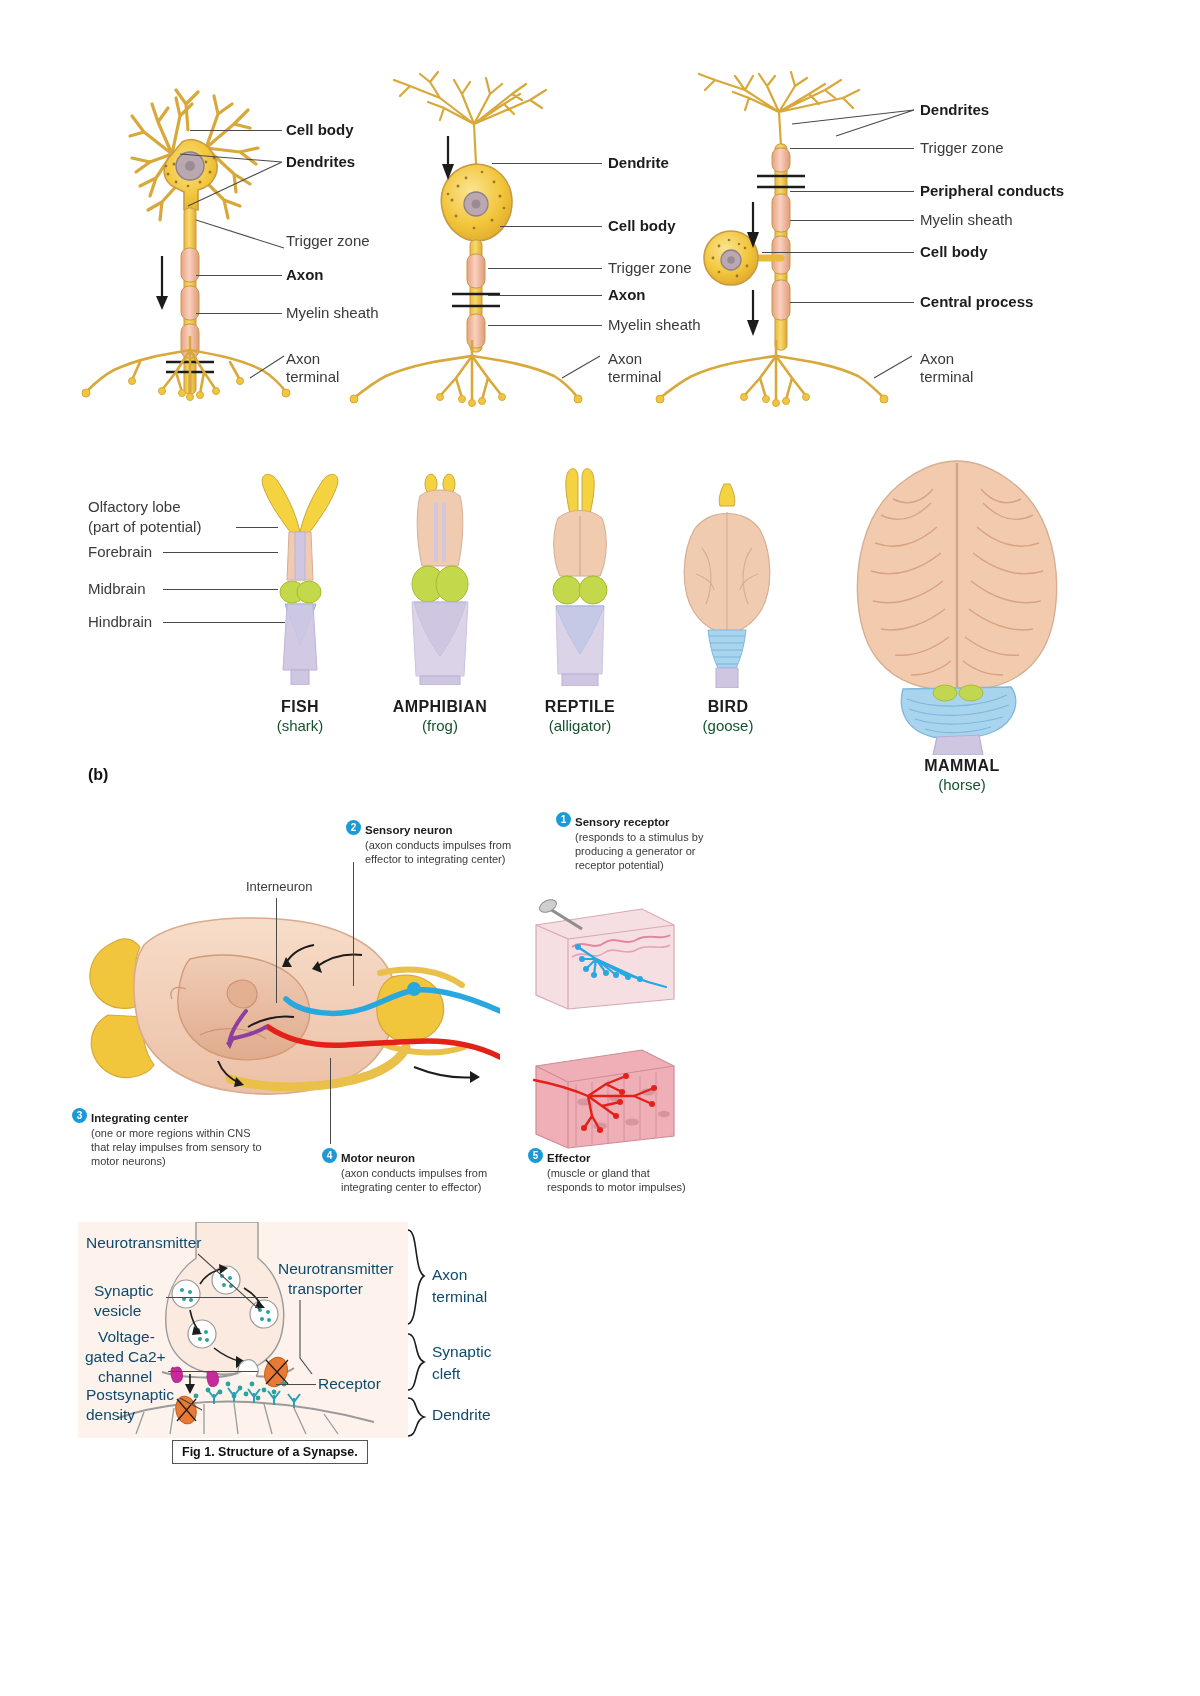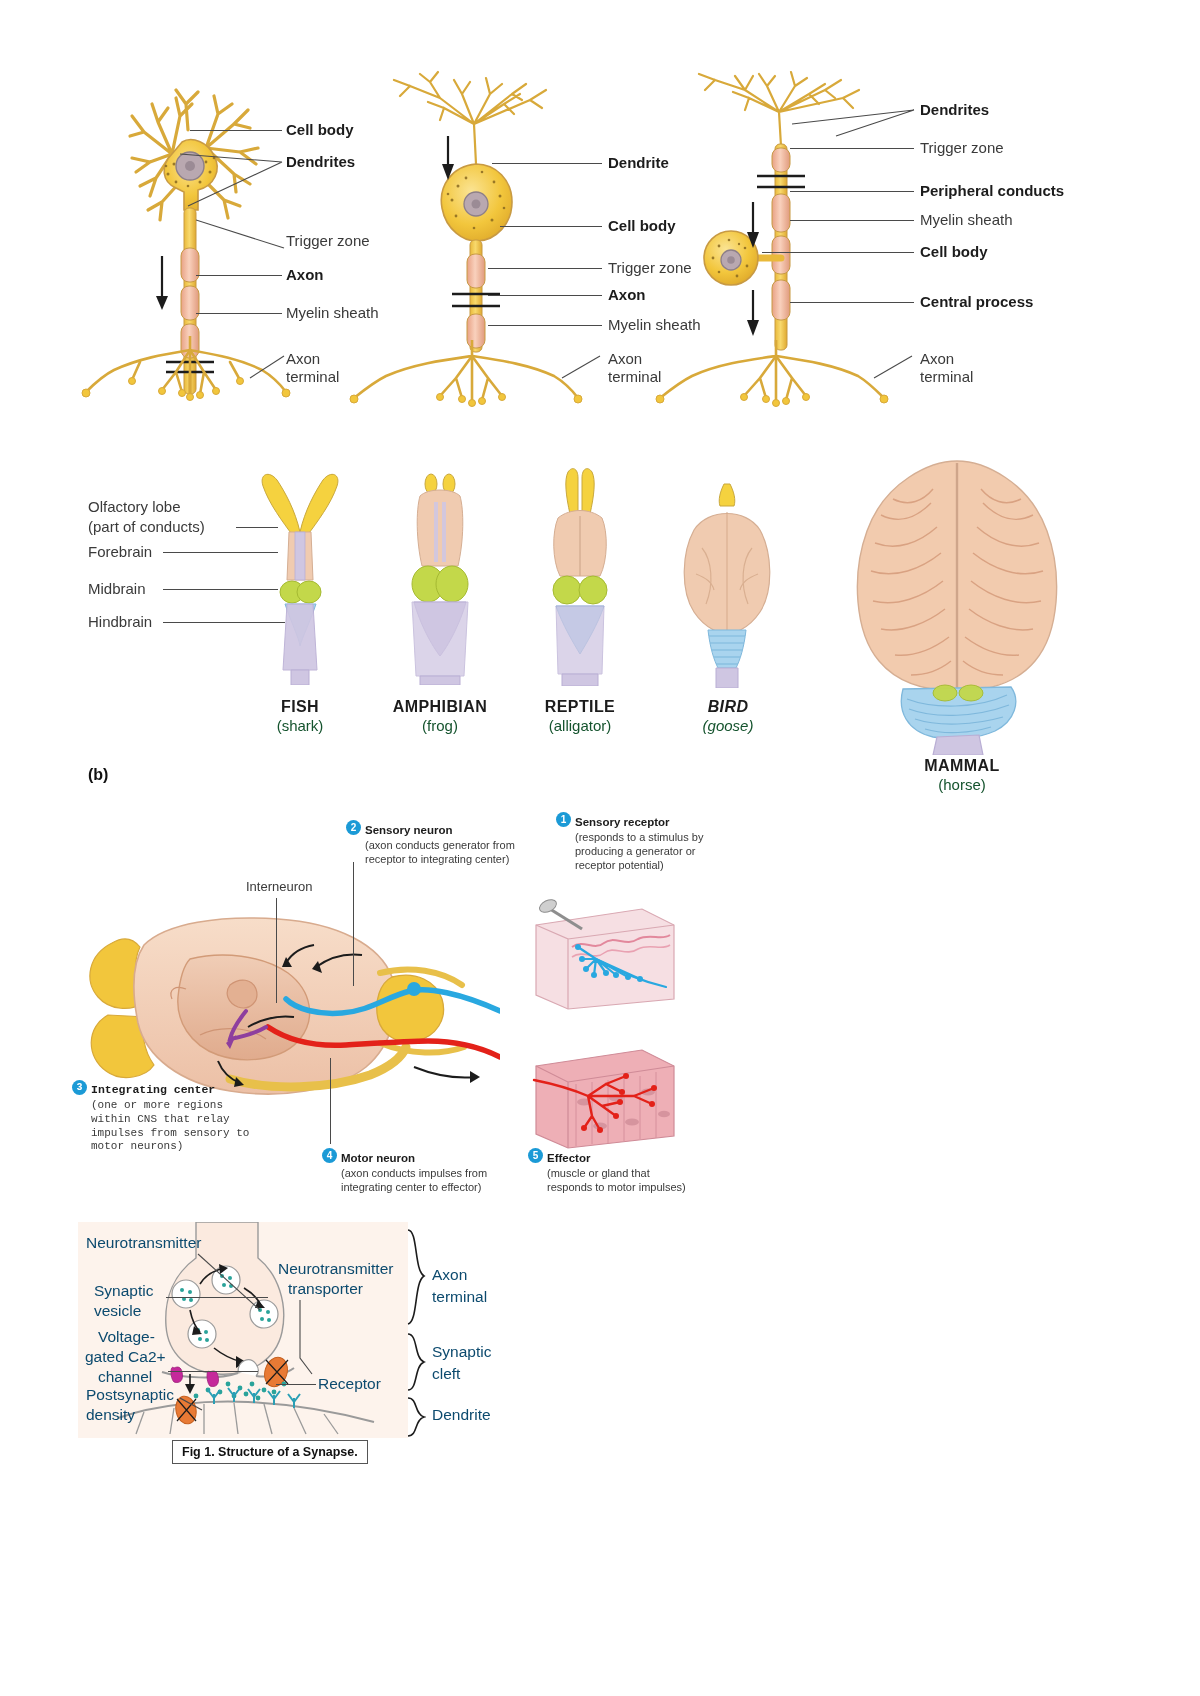--- a/index.html
+++ b/index.html
@@ -378,21 +378,21 @@
   <div class="leader abs" style="left:790px; top:302px; width:124px;"></div>
   <div class="abs lbl b" style="left:920px; top:293px;">Central process</div>
 
   <svg class="abs" style="left:872px; top:352px;" width="44" height="30">
     <path d="M2,26 L40,4" stroke="#4a4a4a" stroke-width="1.1" fill="none"></path>
   </svg>
   <div class="abs lbl" style="left:920px; top:350px;">Axon</div>
   <div class="abs lbl" style="left:920px; top:368px;">terminal</div>
 
   <div class="abs lbl" style="left:88px; top:498px;">Olfactory lobe</div>
-  <div class="abs lbl" style="left:88px; top:518px;">(part of conducts)</div>
+  <div class="abs lbl" style="left:88px; top:518px;">(part of potential)</div>
   <div class="leader abs" style="left:236px; top:527px; width:42px;"></div>
 
   <div class="abs lbl" style="left:88px; top:543px;">Forebrain</div>
   <div class="leader abs" style="left:163px; top:552px; width:115px;"></div>
 
   <div class="abs lbl" style="left:88px; top:580px;">Midbrain</div>
   <div class="leader abs" style="left:163px; top:589px; width:115px;"></div>
 
   <div class="abs lbl" style="left:88px; top:613px;">Hindbrain</div>
   <div class="leader abs" style="left:163px; top:622px; width:122px;"></div>
@@ -479,21 +479,21 @@
       <g stroke="#7fb8dc" stroke-width="1.1" fill="none">
         <path d="M37,158 L73,158"></path>
           <path d="M38,165 L72,165"></path>
         <path d="M40,172 L70,172"></path>
           <path d="M42,179 L68,179"></path>
         <path d="M44,186 L66,186"></path>
       </g>
       <path d="M44,190 L44,210 L66,210 L66,190 Z" fill="#cfc6e2" stroke="#b9aed4" stroke-width="1"></path>
     </svg>
   </div>
-  <div class="abs brain-cap" style="left:660px; top:697px; width:136px;font-style:italic;">
+  <div class="abs brain-cap" style="left:660px; top:697px; width:136px;">
     <div class="sp">BIRD</div>
     <div class="cm">(goose)</div>
   </div>
 
   <div class="abs" style="left:845px; top:455px;">
     <svg width="228" height="300" viewBox="0 0 228 300">
       <path d="M22,76 C6,120 10,178 34,206 C54,230 86,236 112,236 C138,236 170,230 190,206
                C214,178 218,120 202,76 C184,26 138,6 112,6 C86,6 40,26 22,76 Z" fill="#f2cbae" stroke="#d5ae93" stroke-width="1.4"></path>
       <line x1="112" y1="8" x2="112" y2="234" stroke="#cfa58a" stroke-width="2.4"></line>
       <g stroke="#d79e7e" stroke-width="1.5" fill="none" opacity=".9">
@@ -650,29 +650,29 @@
         <circle cx="124" cy="48" r="3"></circle>
           <circle cx="122" cy="64" r="3"></circle>
       </g>
     </svg>
   </div>
 
   <div class="abs lbl" style="left:246px; top:880px; font-size:13px;">Interneuron</div>
   <div class="leader abs" style="left:276px; top:898px; width:1px; height:105px; background:#4a4a4a;"></div>
 
   <div class="callout" style="left:346px; top:820px; width:200px;">
-    <span class="num">2</span><span class="tw" style="width:168px;"><span class="ttl">Sensory neuron</span><div class="body">(axon conducts generator from receptor to integrating center)</div></span>
+    <span class="num">2</span><span class="tw" style="width:168px;"><span class="ttl">Sensory neuron</span><div class="body">(axon conducts impulses from effector to integrating center)</div></span>
   </div>
   <div class="leader abs" style="left:353px; top:862px; width:1px; height:124px; background:#4a4a4a;"></div>
 
   <div class="callout" style="left:556px; top:812px; width:190px;">
     <span class="num">1</span><span class="tw" style="width:160px;"><span class="ttl">Sensory receptor</span><div class="body">(responds to a stimulus by producing a generator or receptor potential)</div></span>
   </div>
 
-  <div class="callout" style="left:72px; top:1080px; width:210px;font-family:Liberation Mono, monospace;">
+  <div class="callout" style="left:72px; top:1108px; width:210px;">
     <span class="num">3</span><span class="tw" style="width:178px;"><span class="ttl">Integrating center</span><div class="body">(one or more regions within CNS that relay impulses from sensory to motor neurons)</div></span>
   </div>
 
   <div class="callout" style="left:322px; top:1148px; width:210px;">
     <span class="num">4</span><span class="tw" style="width:178px;"><span class="ttl">Motor neuron</span><div class="body">(axon conducts impulses from integrating center to effector)</div></span>
   </div>
   <div class="leader abs" style="left:330px; top:1058px; width:1px; height:86px; background:#4a4a4a;"></div>
 
   <div class="callout" style="left:528px; top:1148px; width:180px;">
     <span class="num">5</span><span class="tw" style="width:148px;"><span class="ttl">Effector</span><div class="body">(muscle or gland that responds to motor impulses)</div></span>

